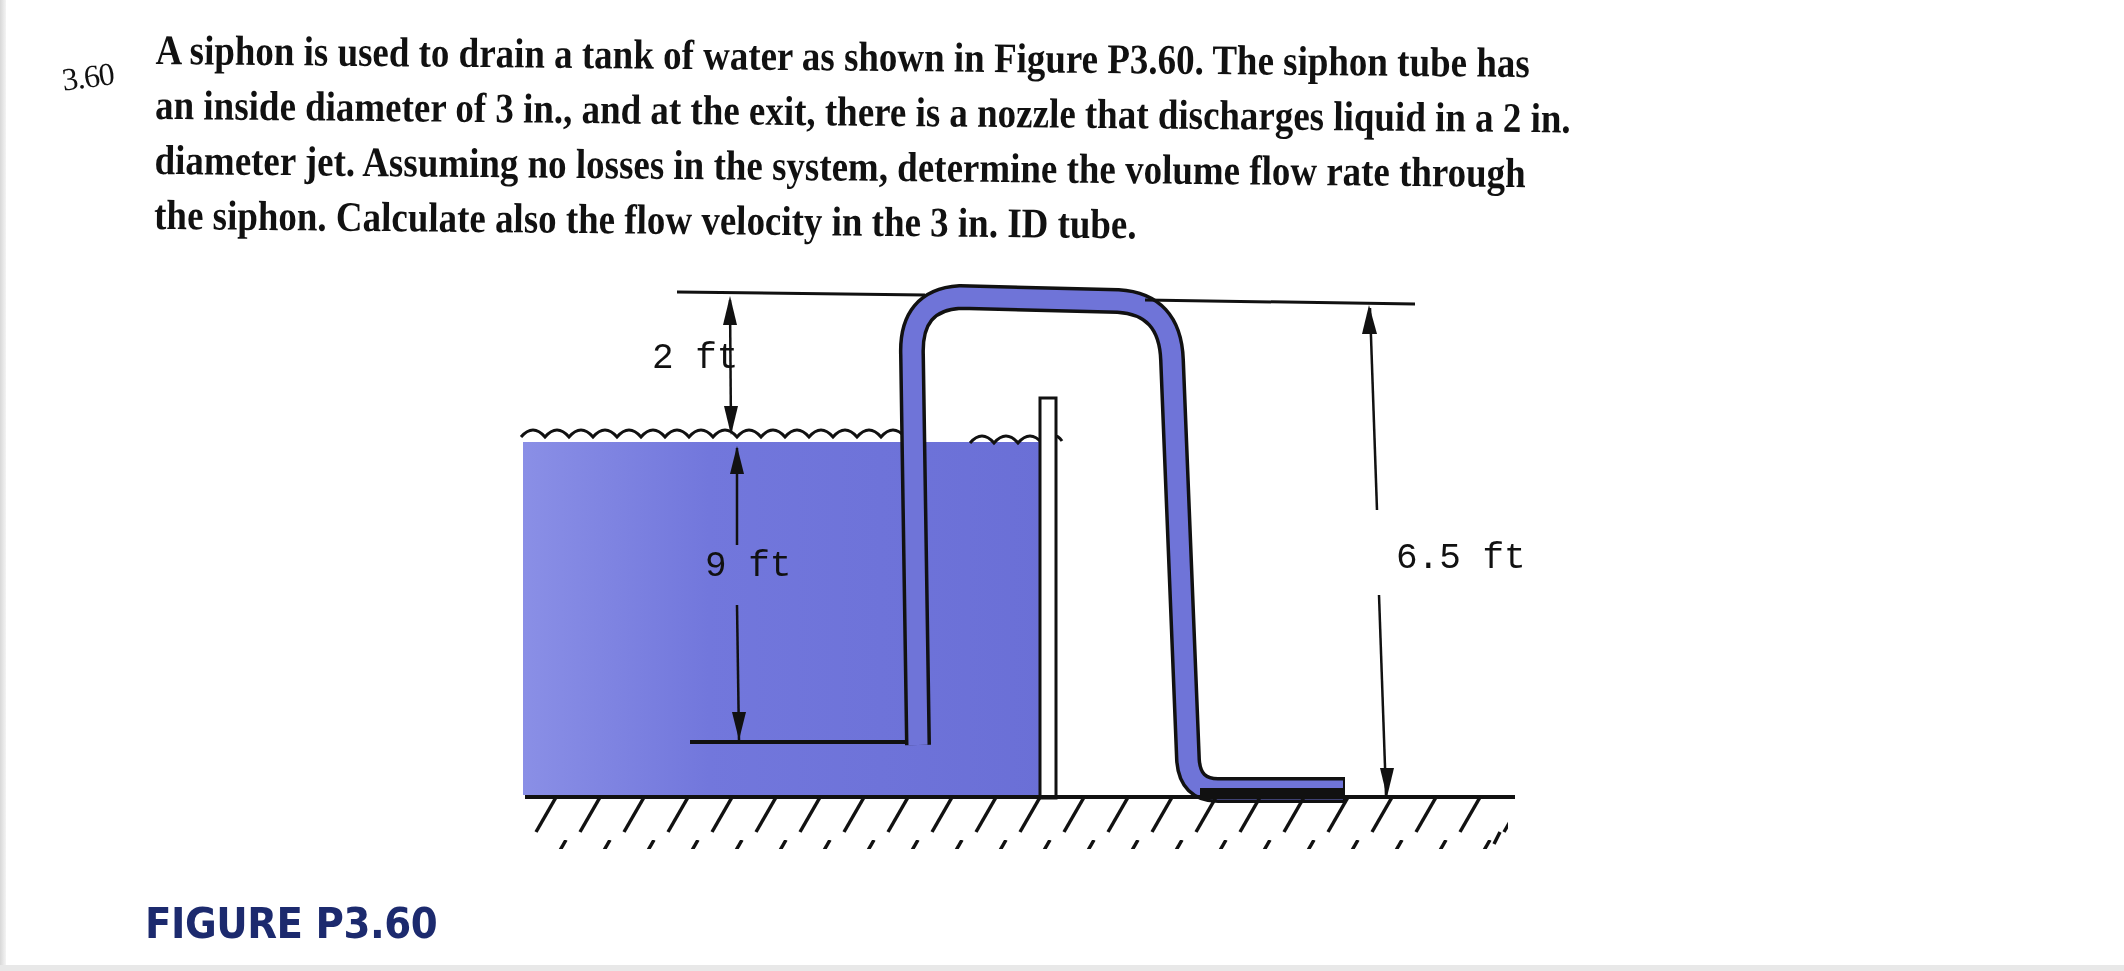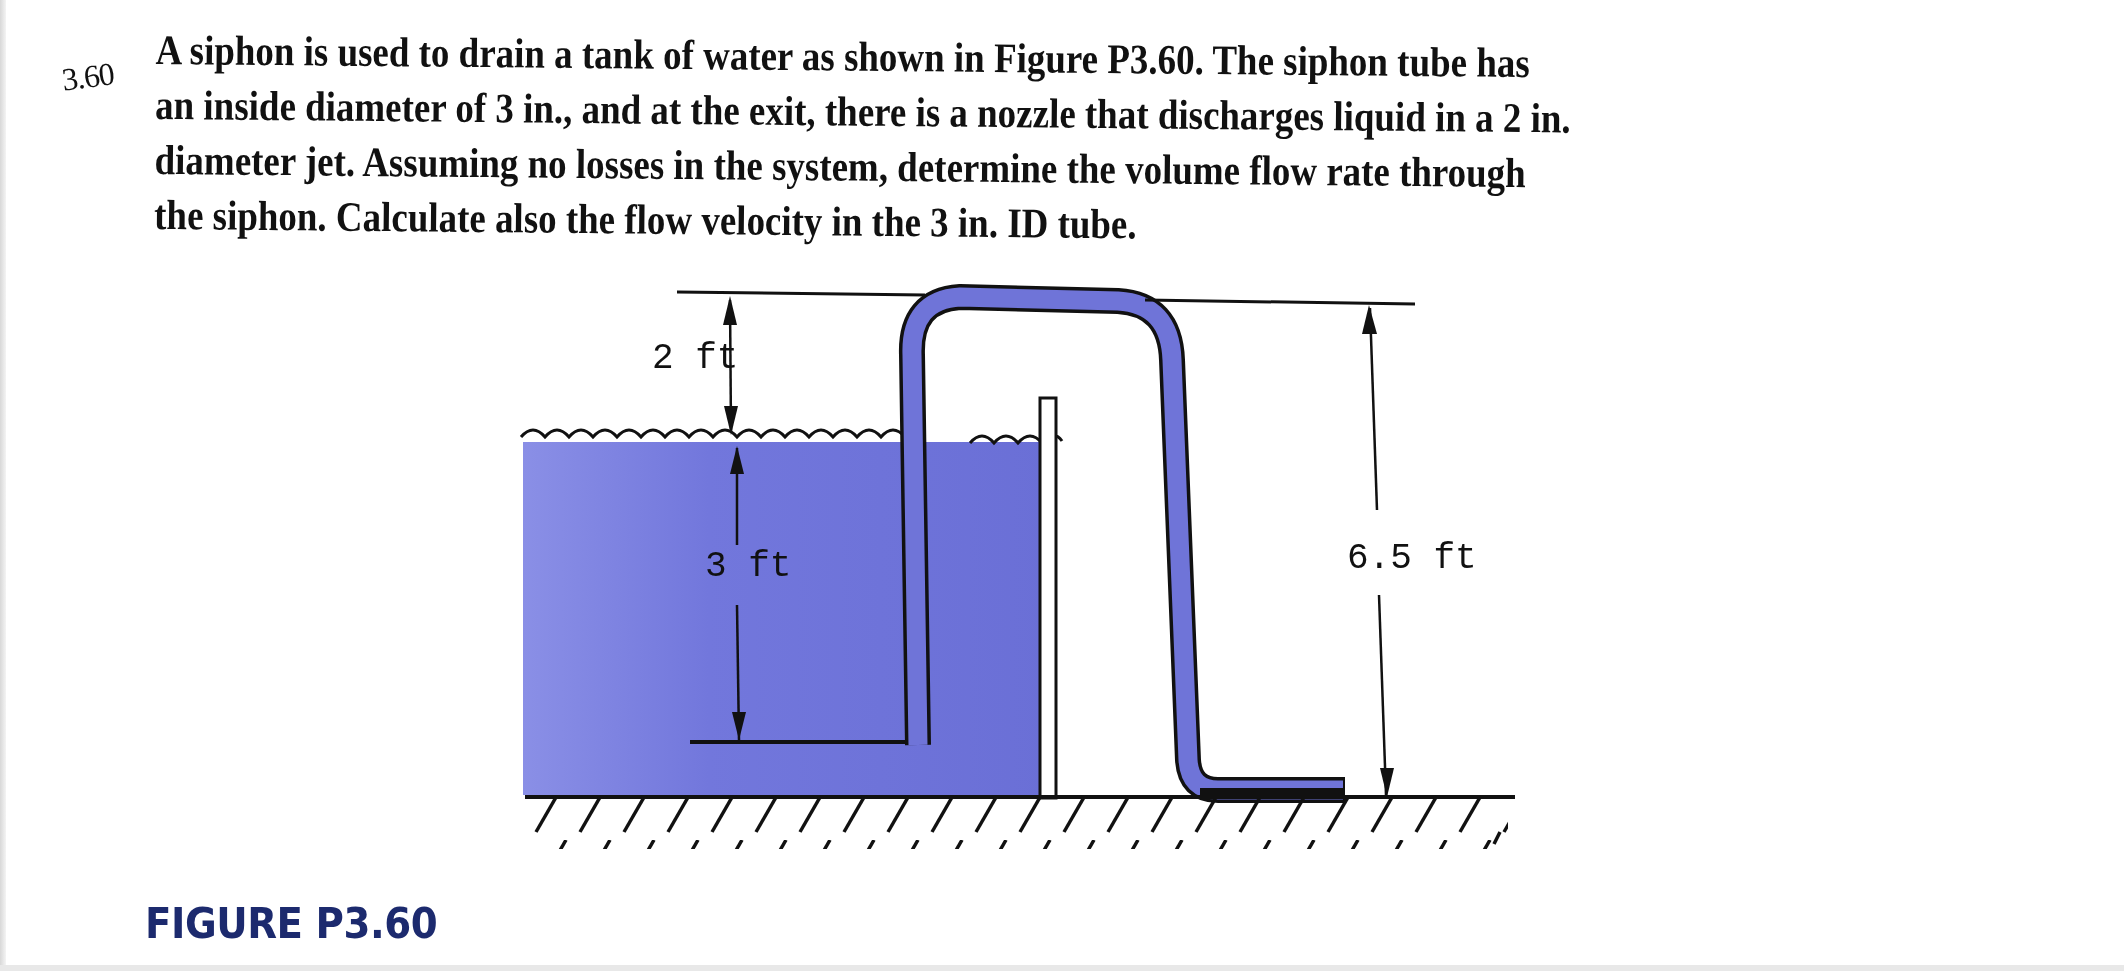--- a/index.html
+++ b/index.html
@@ -129,18 +129,18 @@
 
     <g>
       <line x1="1370" y1="308" x2="1377" y2="510" stroke="#111" stroke-width="2.5"></line>
       <line x1="1379" y1="595" x2="1386" y2="795" stroke="#111" stroke-width="2.5"></line>
       <polygon points="1369,305 1362,334 1377,334" fill="#111"></polygon>
       <polygon points="1387,797 1380,768 1394,768" fill="#111"></polygon>
     </g>
   </svg>
 
   <div class="label" style="left:652px; top:338px;">2 ft</div>
-  <div class="label" style="left:705px; top:546px;">3 ft</div>
-  <div class="label" style="left:1347px; top:538px;">6.5 ft</div>
+  <div class="label" style="left:705px; top:546px;">9 ft</div>
+  <div class="label" style="left:1396px; top:538px;">6.5 ft</div>
 </div>
 
 <div class="caption">FIGURE P3.60</div>
 <div class="bottom-edge"></div>
 
 </body></html>

